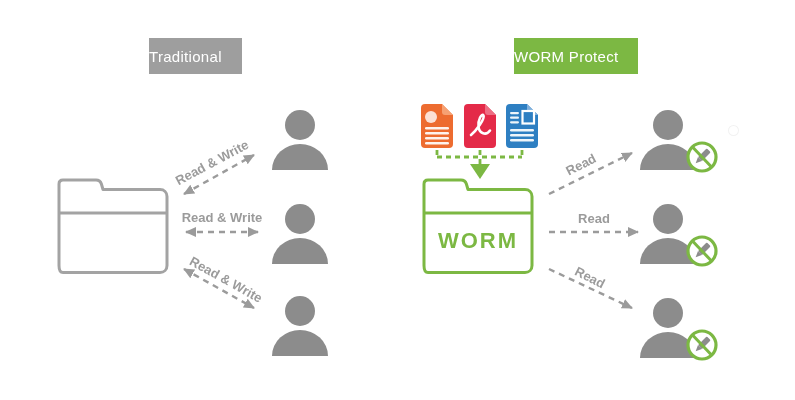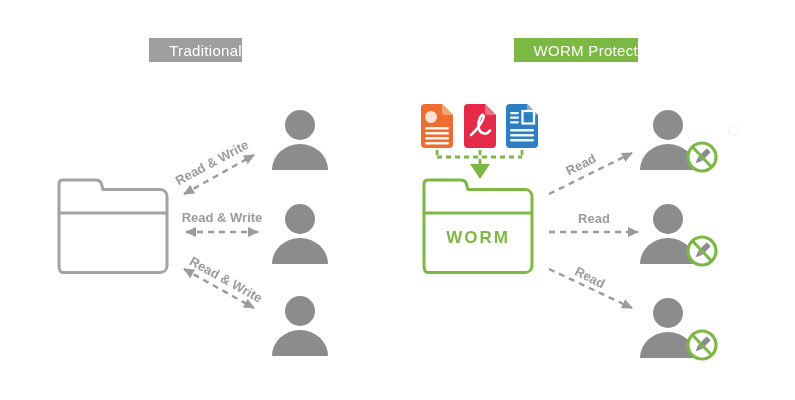--- a/index.html
+++ b/index.html
@@ -2,41 +2,41 @@
 <html><head>
 <meta charset="utf-8">
 <style>
   html,body{margin:0;padding:0;background:#fff;}
   #stage{
     position:relative;width:795px;height:400px;background:#ffffff;
     font-family:"Liberation Sans","DejaVu Sans",sans-serif;overflow:hidden;
   }
   .abs{position:absolute;}
   .badge{
-    display:flex;align-items:center;justify-content:flex-end;
-    height:24px;color:#fff;font-size:15px;letter-spacing:.3px;
+    display:flex;align-items:center;justify-content:flex-start;
+    height:36px;color:#fff;font-size:15px;letter-spacing:.3px;
   }
   .badge-traditional{left:149px;top:38px;width:93px;background:#9e9e9e;}
   .badge-worm{left:495px;top:38px;width:124px;background:#7cb843;margin-left:19px;}
   .person{position:absolute;width:56px;height:60px;}
   .person .head{
     position:absolute;left:50%;transform:translateX(-50%);top:0;
     width:30px;height:30px;border-radius:50%;background:#8c8c8c;
   }
   .person .torso{
     position:absolute;left:0;top:34px;width:56px;height:26px;background:#8c8c8c;
     border-radius:28px 28px 0 0 / 26px 26px 0 0;
   }
   .arrow-label{
     position:absolute;color:#9b9b9b;font-size:13px;font-weight:600;
     text-align:center;white-space:nowrap;
   }
   .worm-text{
     left:421px;top:228px;width:114px;text-align:center;
-    color:#7cb843;font-size:17px;font-weight:bold;letter-spacing:2px;
+    color:#7cb843;font-size:22px;font-weight:bold;letter-spacing:2px;
   }
   .white-dot{
     left:728px;top:125px;width:11px;height:11px;border-radius:50%;
     background:#ffffff;box-shadow:0 0 0 1px #f2f2f2 inset;
   }
 </style>
 </head>
 <body>
 
 <div id="stage">

